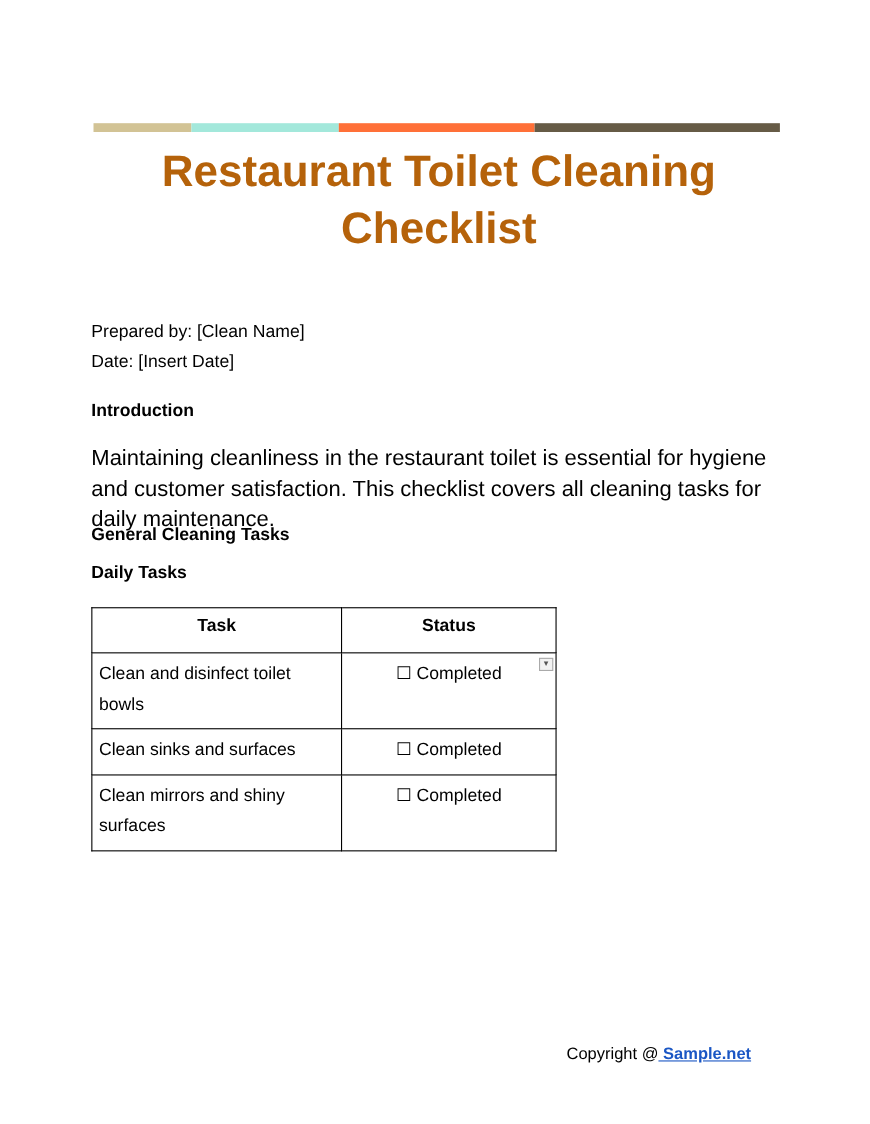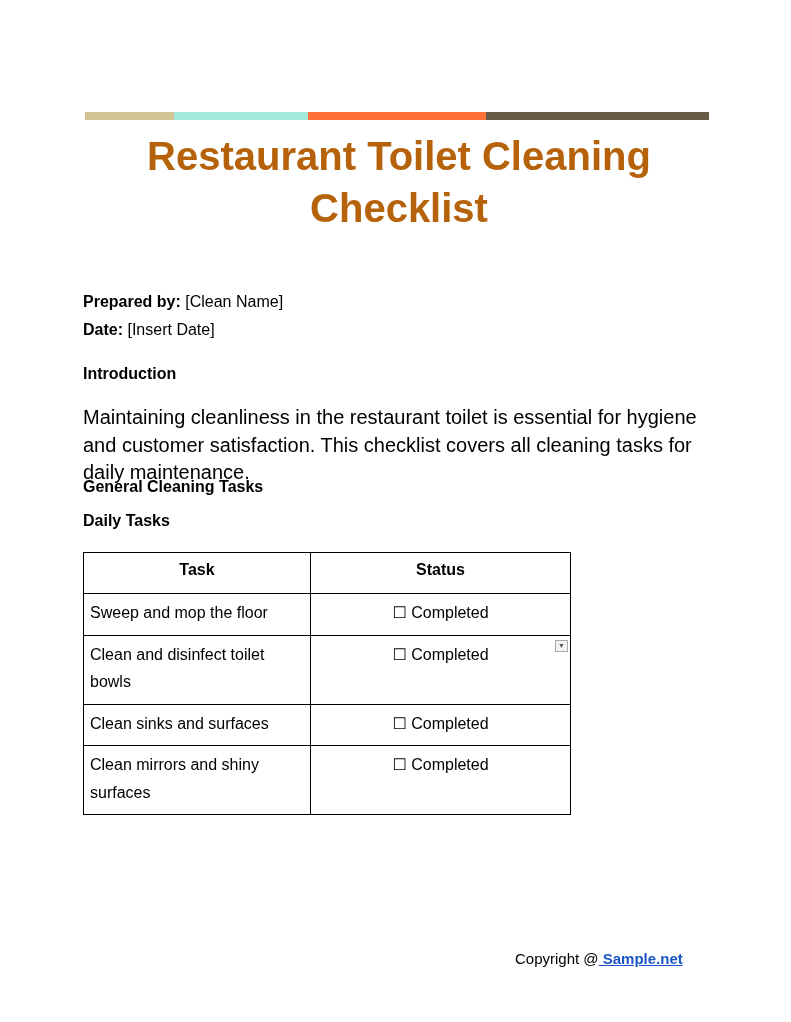--- a/index.html
+++ b/index.html
@@ -3,24 +3,24 @@
 <meta charset="utf-8">
 <style>
   html, body { margin:0; padding:0; background:#ffffff; }
   body { width:791px; height:1022px; position:relative; overflow:hidden;
          font-family:"Liberation Sans", sans-serif; color:#000; }
   .bar { position:absolute; top:112px; left:85px; width:624px; height:8px; display:flex; }
   .bar span { height:8px; display:block; }
   .title { position:absolute; top:126px; left:83px; width:624px; text-align:center;
            font-size:40px; font-weight:bold; line-height:52px; margin:4px; }
   .line { position:absolute; left:83px; font-size:16px; }
-  .line b { font-weight:bold; }
+  .line b { font-weight:normal; }
   .heading { position:absolute; left:83px; font-size:16px; font-weight:bold; margin:0; }
   .para { position:absolute; left:83px; top:404px; width:620px; font-size:20px; line-height:27.5px; margin:0; }
-  table { position:absolute; left:83px; top:552px; border-collapse:collapse; width:488px; font-size:16px; }
+  table { position:absolute; left:83px; top:552px; border-collapse:collapse; width:423px; font-size:16px; }
   th, td { border:1px solid #000; vertical-align:top; }
   th { font-weight:bold; text-align:center; height:41px; padding:8px 6px 0 6px; box-sizing:border-box; }
   td { padding:7px 6px; line-height:27.5px; }
   td.task { width:214px; text-align:left; padding-top:5px; padding-bottom:8px; }
   td.status { text-align:center; position:relative; padding-top:5px; }
   .dd { position:absolute; right:2px; top:4px; width:11px; height:10px; border:1px solid #aaa;
         background:#f2f2f2; font-size:7px; line-height:10px; color:#555; text-align:center; }
   .footer { position:absolute; top:950px; left:515px; font-size:15px; }
   .footer a { color:#1a56c4; font-weight:bold; text-decoration:underline; }
 </style>
@@ -53,24 +53,20 @@
 
 <table>
   <thead>
     <tr>
       <th>Task</th>
       <th>Status</th>
     </tr>
   </thead>
   <tbody>
     <tr>
-      <td class="task">Sweep and mop the floor</td>
-      <td class="status">☐ Completed</td>
-    </tr>
-    <tr>
       <td class="task">Clean and disinfect toilet bowls</td>
       <td class="status">
         <span>☐ Completed</span>
         <span class="dd">▼</span>
       </td>
     </tr>
     <tr>
       <td class="task">Clean sinks and surfaces</td>
       <td class="status">☐ Completed</td>
     </tr>

